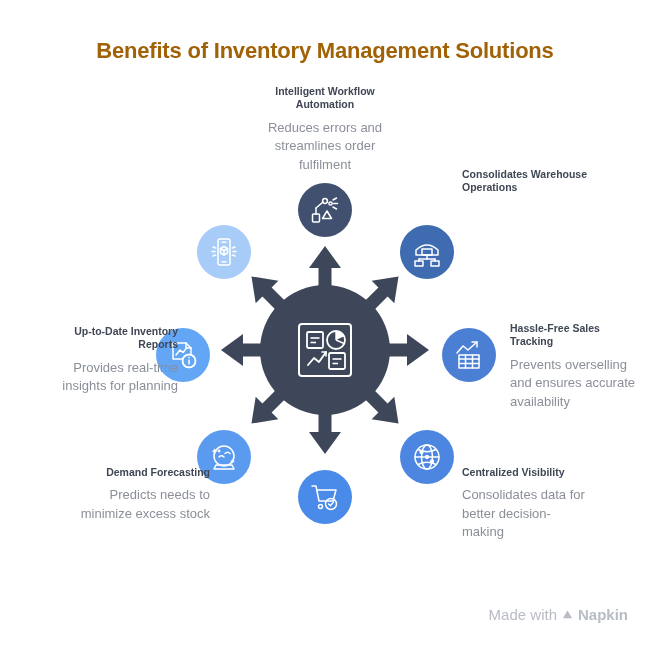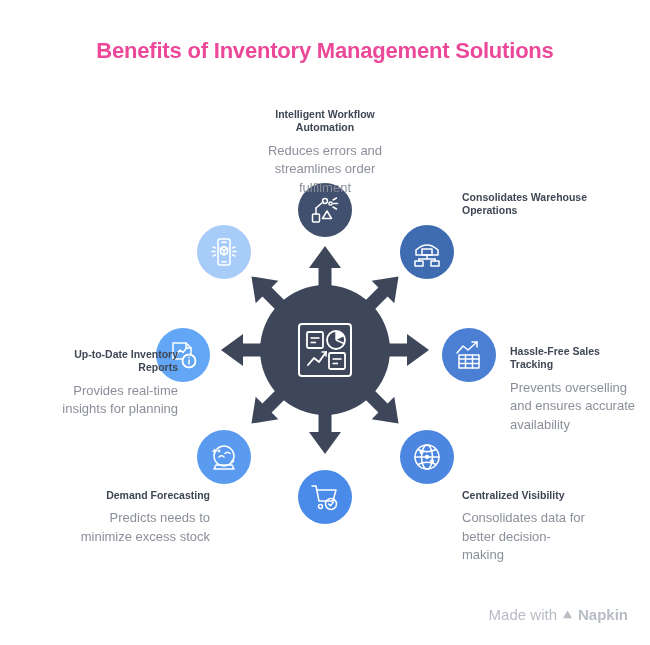--- a/index.html
+++ b/index.html
@@ -20,21 +20,21 @@
     background: #ffffff;
   }
   .page-title {
     position: absolute;
     top: 38px;
     left: 0;
     width: 650px;
     text-align: center;
     font-size: 22px;
     font-weight: bold;
-    color: #ec4899;
+    color: #a16207;
     letter-spacing: -0.2px;
   }
 
   
   .spokes {
     position: absolute;
     left: 0;
     top: 0;
     width: 650px;
     height: 645px;
@@ -60,21 +60,20 @@
     height: 54px;
     border-radius: 50%;
     display: flex;
     align-items: center;
     justify-content: center;
     z-index: 6;
   }
   .node-text {
     position: absolute;
     z-index: 7;
-    margin-top: 23px;
   }
   .node-title {
     font-size: 10.5px;
     font-weight: bold;
     color: #3f4654;
     line-height: 1.28;
   }
   .node-desc {
     margin-top: 7px;
     font-size: 13px;

